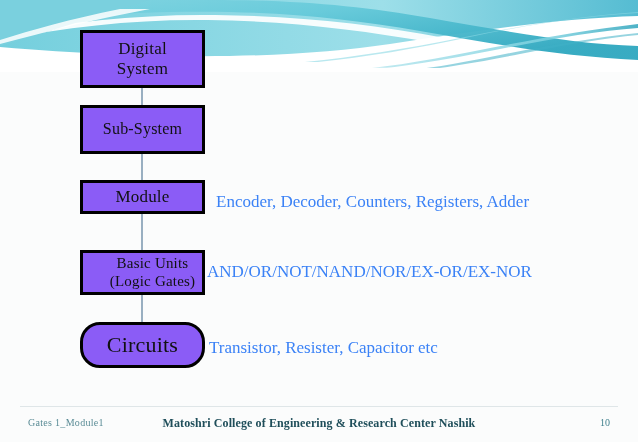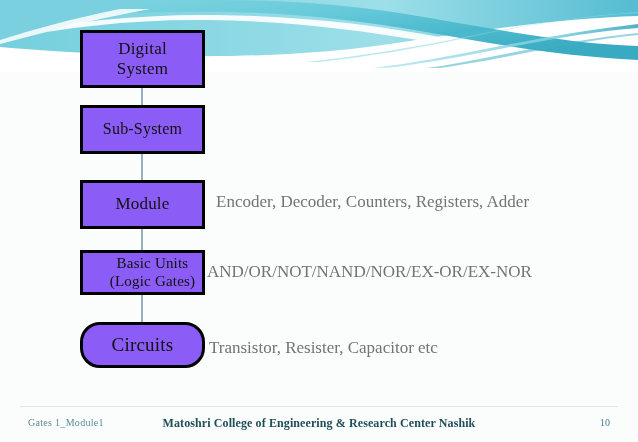--- a/index.html
+++ b/index.html
@@ -55,29 +55,29 @@
     font-family: "Liberation Serif", serif;
     font-weight: normal;
     color: #111111;
     line-height: 1.18;
     letter-spacing: 0.2px;
   }
   .node .line { display: block; white-space: nowrap; }
 
   .node-digital  { left: 80px; top: 30px;  width: 125px; height: 58px; font-size: 17px; }
   .node-sub      { left: 80px; top: 105px; width: 125px; height: 49px; font-size: 16px; }
-  .node-module   { left: 80px; top: 180px; width: 125px; height: 49px; font-size: 17px; }
+  .node-module   { left: 80px; top: 180px; width: 125px; height: 34px; font-size: 17px; }
   .node-basic    { left: 80px; top: 250px; width: 125px; height: 45px; font-size: 15px; padding-left: 20px; }
-  .node-circuits { left: 80px; top: 322px; width: 125px; height: 46px; font-size: 19px; border-radius: 20px; }
+  .node-circuits { left: 80px; top: 322px; width: 125px; height: 46px; font-size: 22px; border-radius: 20px; }
 
   .annot {
     position: absolute;
     font-family: "Liberation Serif", serif;
     font-weight: normal;
-    color: #737373;
+    color: #3b82f6;
     white-space: nowrap;
   }
   .annot-module   { left: 216px; top: 192px; font-size: 17px; }
   .annot-basic    { left: 207px; top: 262px; font-size: 17px; }
   .annot-circuits { left: 209px; top: 338px; font-size: 17px; }
 
   
   .footer {
     position: absolute;
     left: 0;

